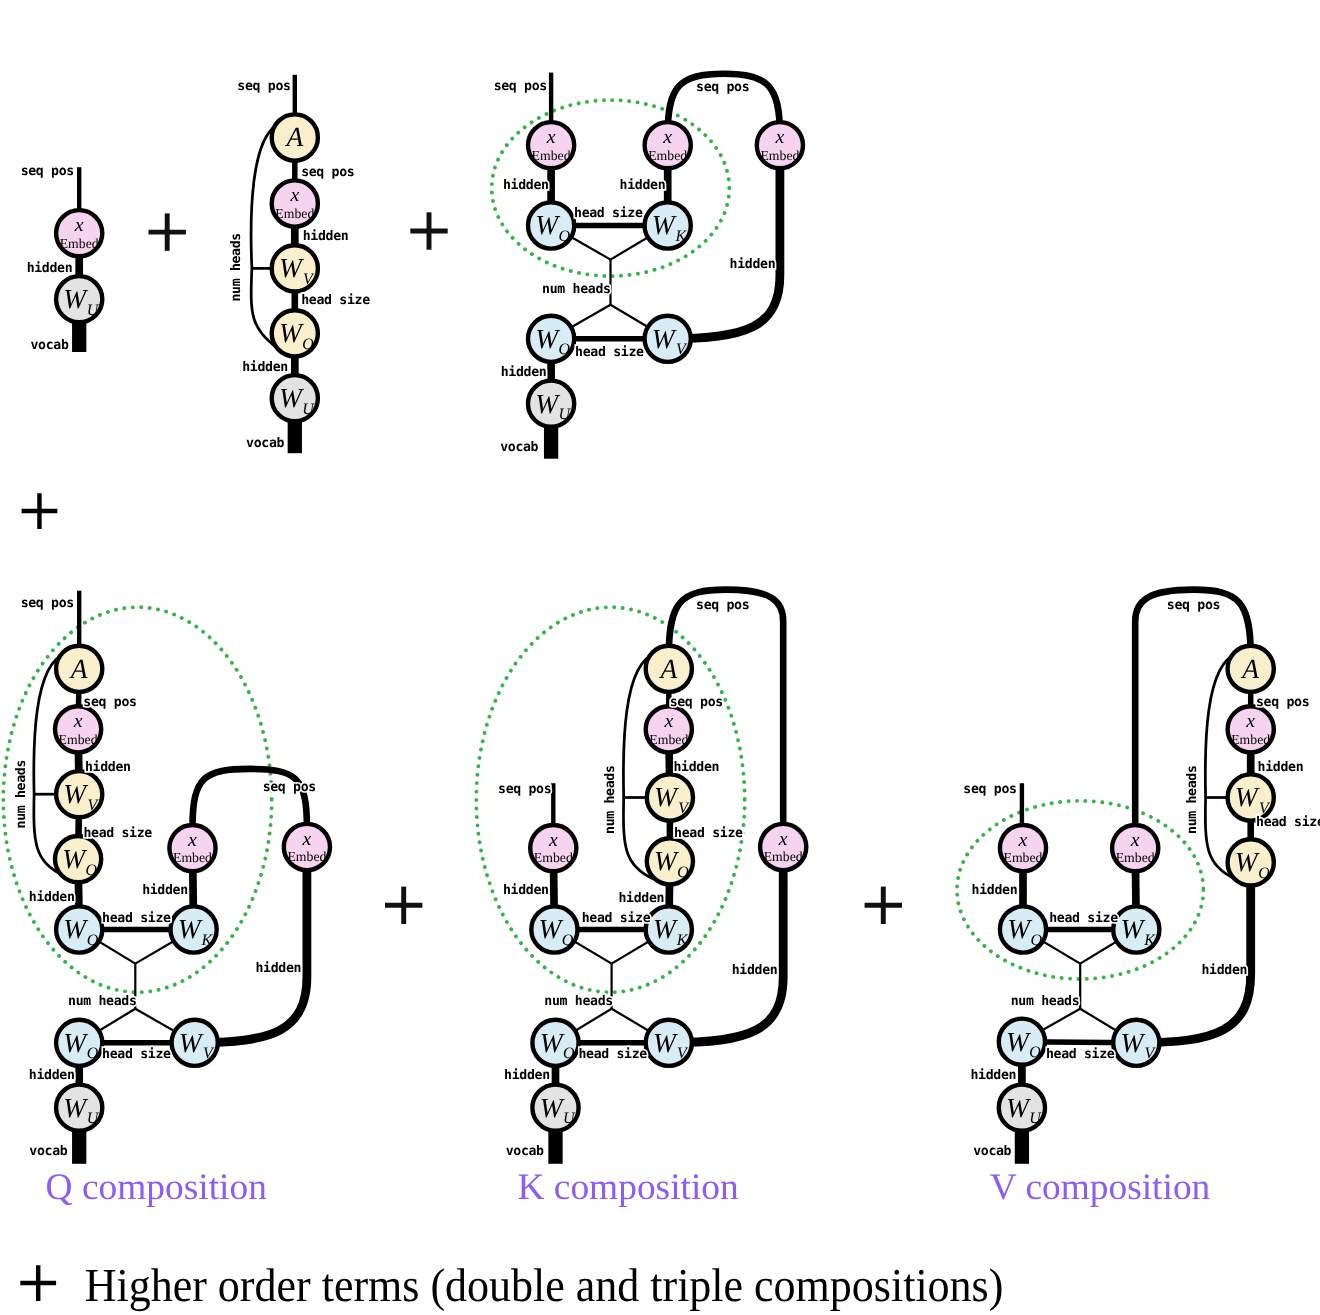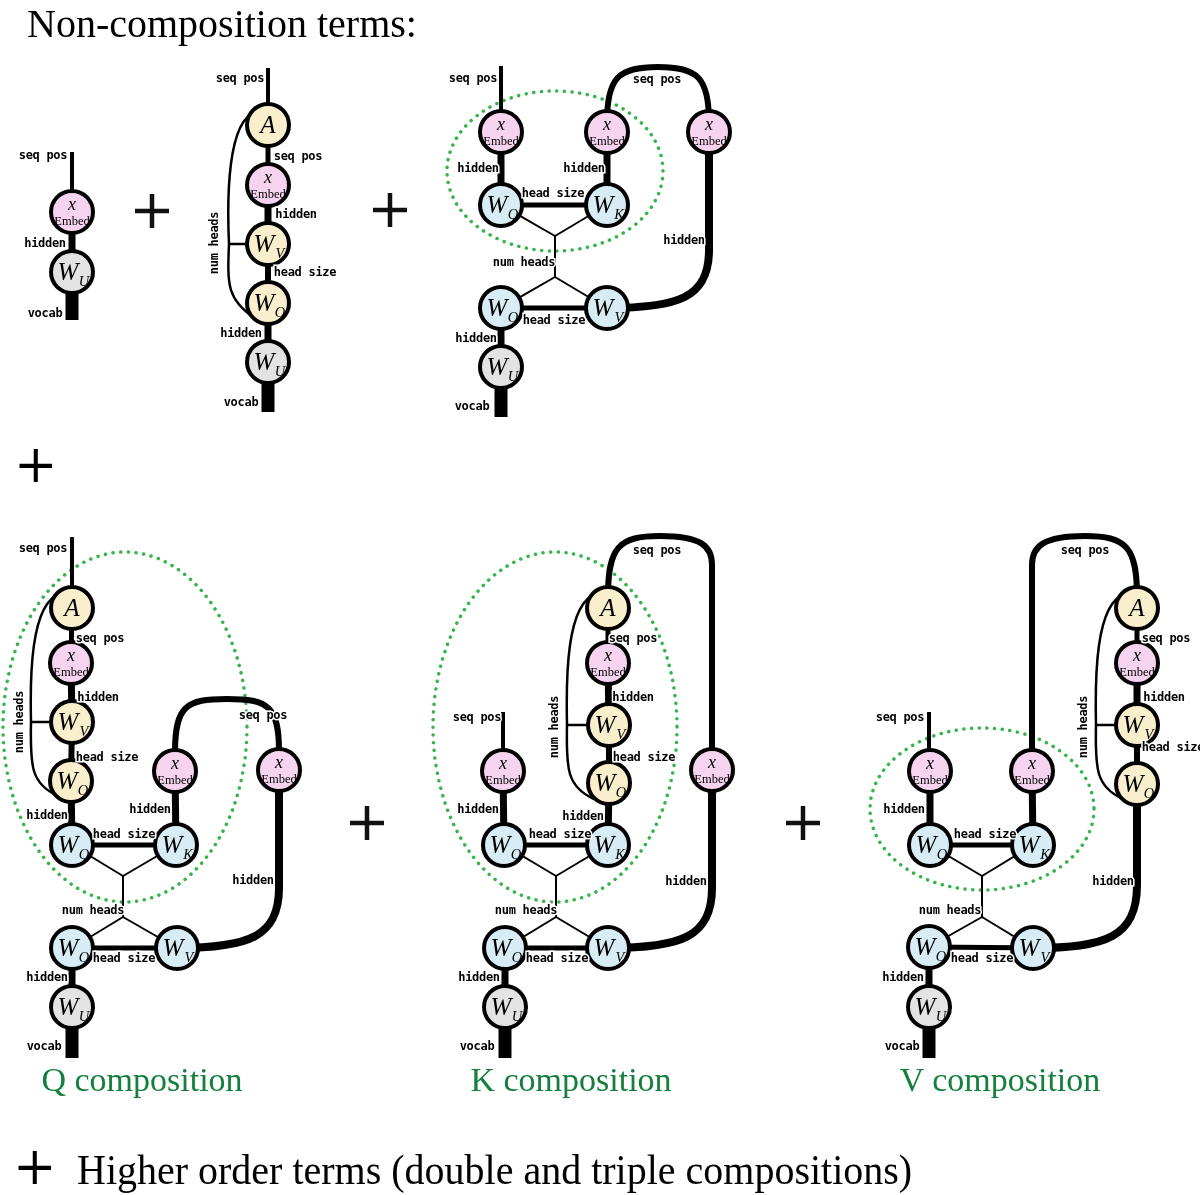--- a/index.html
+++ b/index.html
@@ -4,37 +4,34 @@
 <style>
   html,body{margin:0;padding:0;background:#fff;}
   #stage{position:relative;width:1200px;height:1195px;background:#fff;overflow:hidden;
          font-family:"Liberation Serif", serif;}
   .heading{position:absolute;display:flex;align-items:baseline;color:#000;white-space:nowrap;}
   .heading .plus{font-size:52px;line-height:1;margin-right:20px;font-family:"DejaVu Serif",serif;}
   .h1{left:27px;top:0px;font-size:40px;}
   .h2{left:14px;top:438px;font-size:40px;}
   .h3{left:13px;top:1140px;font-size:43px;}
   .h3 .title{display:inline-block;transform:scaleX(0.93);transform-origin:left center;}
-  .caption{position:absolute;font-size:34px;color:#15803d;transform:translateX(-50%);white-space:nowrap;}
+  .caption{position:absolute;font-size:34px;color:#8b5cf6;transform:translateX(-50%);white-space:nowrap;}
   svg{position:absolute;left:0;top:0;}
   .edge{stroke:#000;fill:none;}
   .dotted{fill:none;stroke-linecap:round;}
   text.lbl{font-family:"DejaVu Sans Mono",monospace;font-weight:bold;font-size:12px;
            letter-spacing:-0.3px;fill:#000;stroke:#fff;stroke-width:3px;paint-order:stroke;}
   text.math{font-family:"Liberation Serif",serif;font-style:italic;fill:#000;}
   text.embedword{font-family:"Liberation Serif",serif;fill:#000;}
 </style>
 </head>
 <body>
 
 <div id="stage">
 
-  <div class="heading h1">
-    <span class="title">Non-composition terms:</span>
-  </div>
 
   <div class="heading h2">
     <span class="plus">+</span>
   </div>
 
   <div class="heading h3">
     <span class="plus">+</span>
     <span class="title">Higher order terms (double and triple compositions)</span>
   </div>
 

